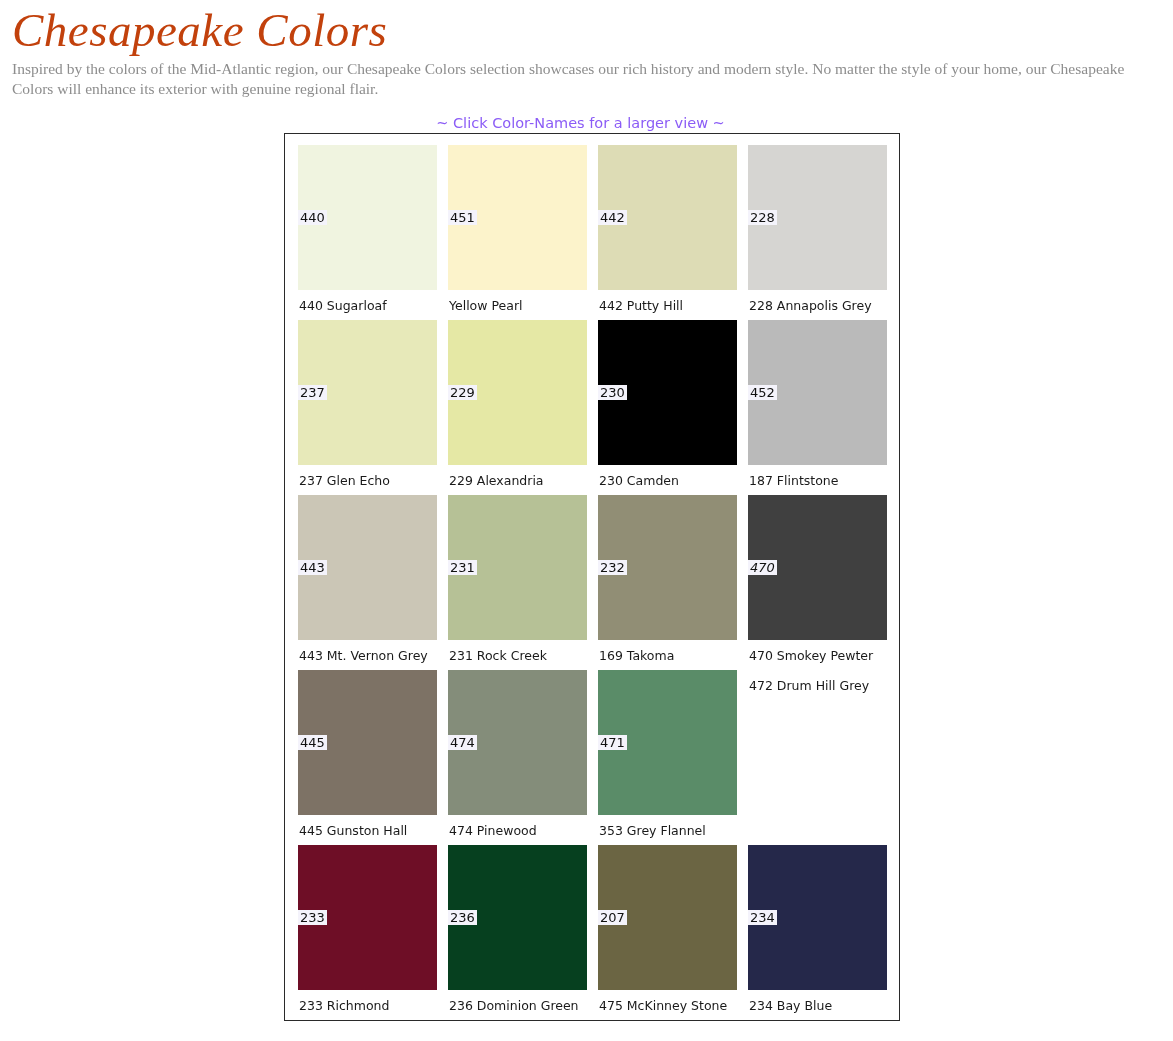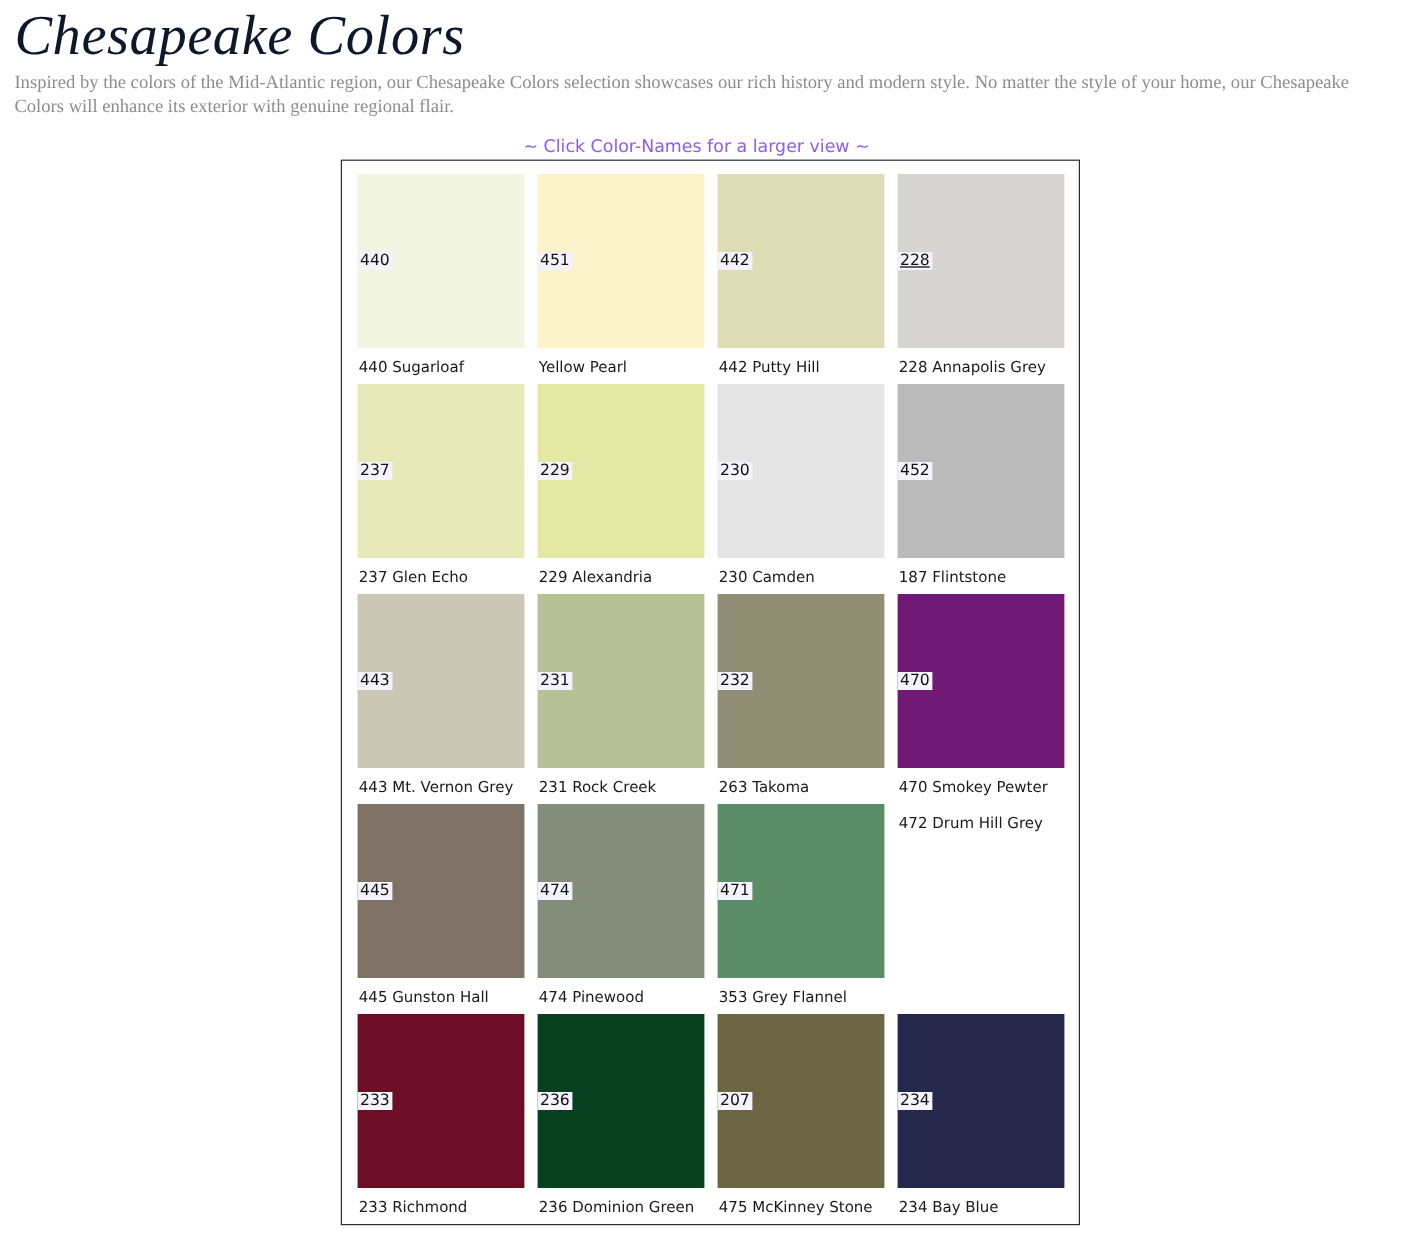--- a/index.html
+++ b/index.html
@@ -19,21 +19,21 @@
   
   .page-header {
     padding: 0 8px;
   }
   .page-title {
     font-family: "Liberation Serif", serif;
     font-style: italic;
     font-weight: normal;
     font-size: 47px;
     line-height: 52px;
-    color: #0f172a;
+    color: #c2410c;
     margin: 0;
     padding: 4px 0 0 4px;
     letter-spacing: 0.5px;
   }
   .page-intro {
     font-family: "Liberation Serif", serif;
     font-size: 15.5px;
     line-height: 20px;
     color: #8d8d8d;
     margin: 3px 0 0 0;
@@ -124,39 +124,39 @@
         </div>
         <div class="swatch-label">Yellow Pearl</div>
       </div>
       <div class="swatch-cell">
         <div class="swatch-chip" style="background-color: rgb(221, 220, 181);">
           <span class="swatch-number">442</span>
         </div>
         <div class="swatch-label">442 Putty Hill</div>
       </div>
       <div class="swatch-cell">
-        <div class="swatch-chip" style="background-color: rgb(214, 213, 210); text-decoration: underline;">
+        <div class="swatch-chip" style="background-color: rgb(214, 213, 210);">
           <span class="swatch-number">228</span>
         </div>
         <div class="swatch-label">228 Annapolis Grey</div>
       </div>
       <div class="swatch-cell">
         <div class="swatch-chip" style="background-color: rgb(231, 233, 185);">
           <span class="swatch-number">237</span>
         </div>
         <div class="swatch-label">237 Glen Echo</div>
       </div>
       <div class="swatch-cell">
         <div class="swatch-chip" style="background-color: rgb(229, 232, 165);">
           <span class="swatch-number">229</span>
         </div>
         <div class="swatch-label">229 Alexandria</div>
       </div>
       <div class="swatch-cell">
-        <div class="swatch-chip" style="background-color: #e5e5e5;">
+        <div class="swatch-chip" style="background-color: #000000;">
           <span class="swatch-number">230</span>
         </div>
         <div class="swatch-label">230 Camden</div>
       </div>
       <div class="swatch-cell">
         <div class="swatch-chip" style="background-color: rgb(186, 186, 186);">
           <span class="swatch-number">452</span>
         </div>
         <div class="swatch-label">187 Flintstone</div>
       </div>
@@ -169,24 +169,24 @@
       <div class="swatch-cell">
         <div class="swatch-chip" style="background-color: rgb(182, 193, 150);">
           <span class="swatch-number">231</span>
         </div>
         <div class="swatch-label">231 Rock Creek</div>
       </div>
       <div class="swatch-cell">
         <div class="swatch-chip" style="background-color: rgb(145, 142, 117);">
           <span class="swatch-number">232</span>
         </div>
-        <div class="swatch-label">263 Takoma</div>
-      </div>
-      <div class="swatch-cell">
-        <div class="swatch-chip" style="background-color: #701a75;">
+        <div class="swatch-label">169 Takoma</div>
+      </div>
+      <div class="swatch-cell">
+        <div class="swatch-chip" style="background-color: #404040; font-style: italic;">
           <span class="swatch-number">470</span>
         </div>
         <div class="swatch-label">470 Smokey Pewter</div>
       </div>
       <div class="swatch-cell">
         <div class="swatch-chip" style="background-color: rgb(125, 114, 101);">
           <span class="swatch-number">445</span>
         </div>
         <div class="swatch-label">445 Gunston Hall</div>
       </div>

